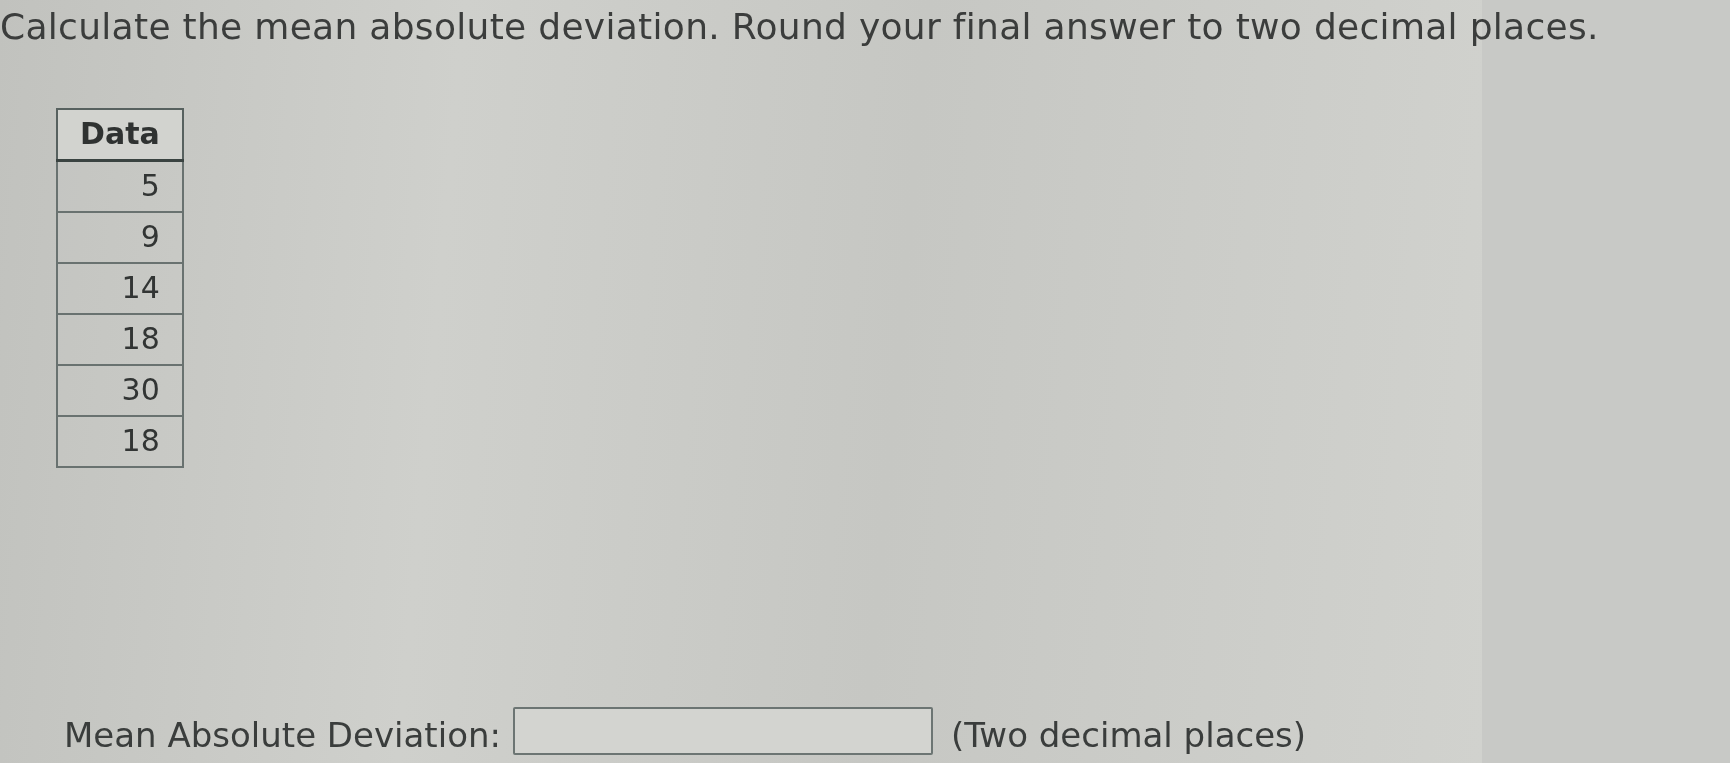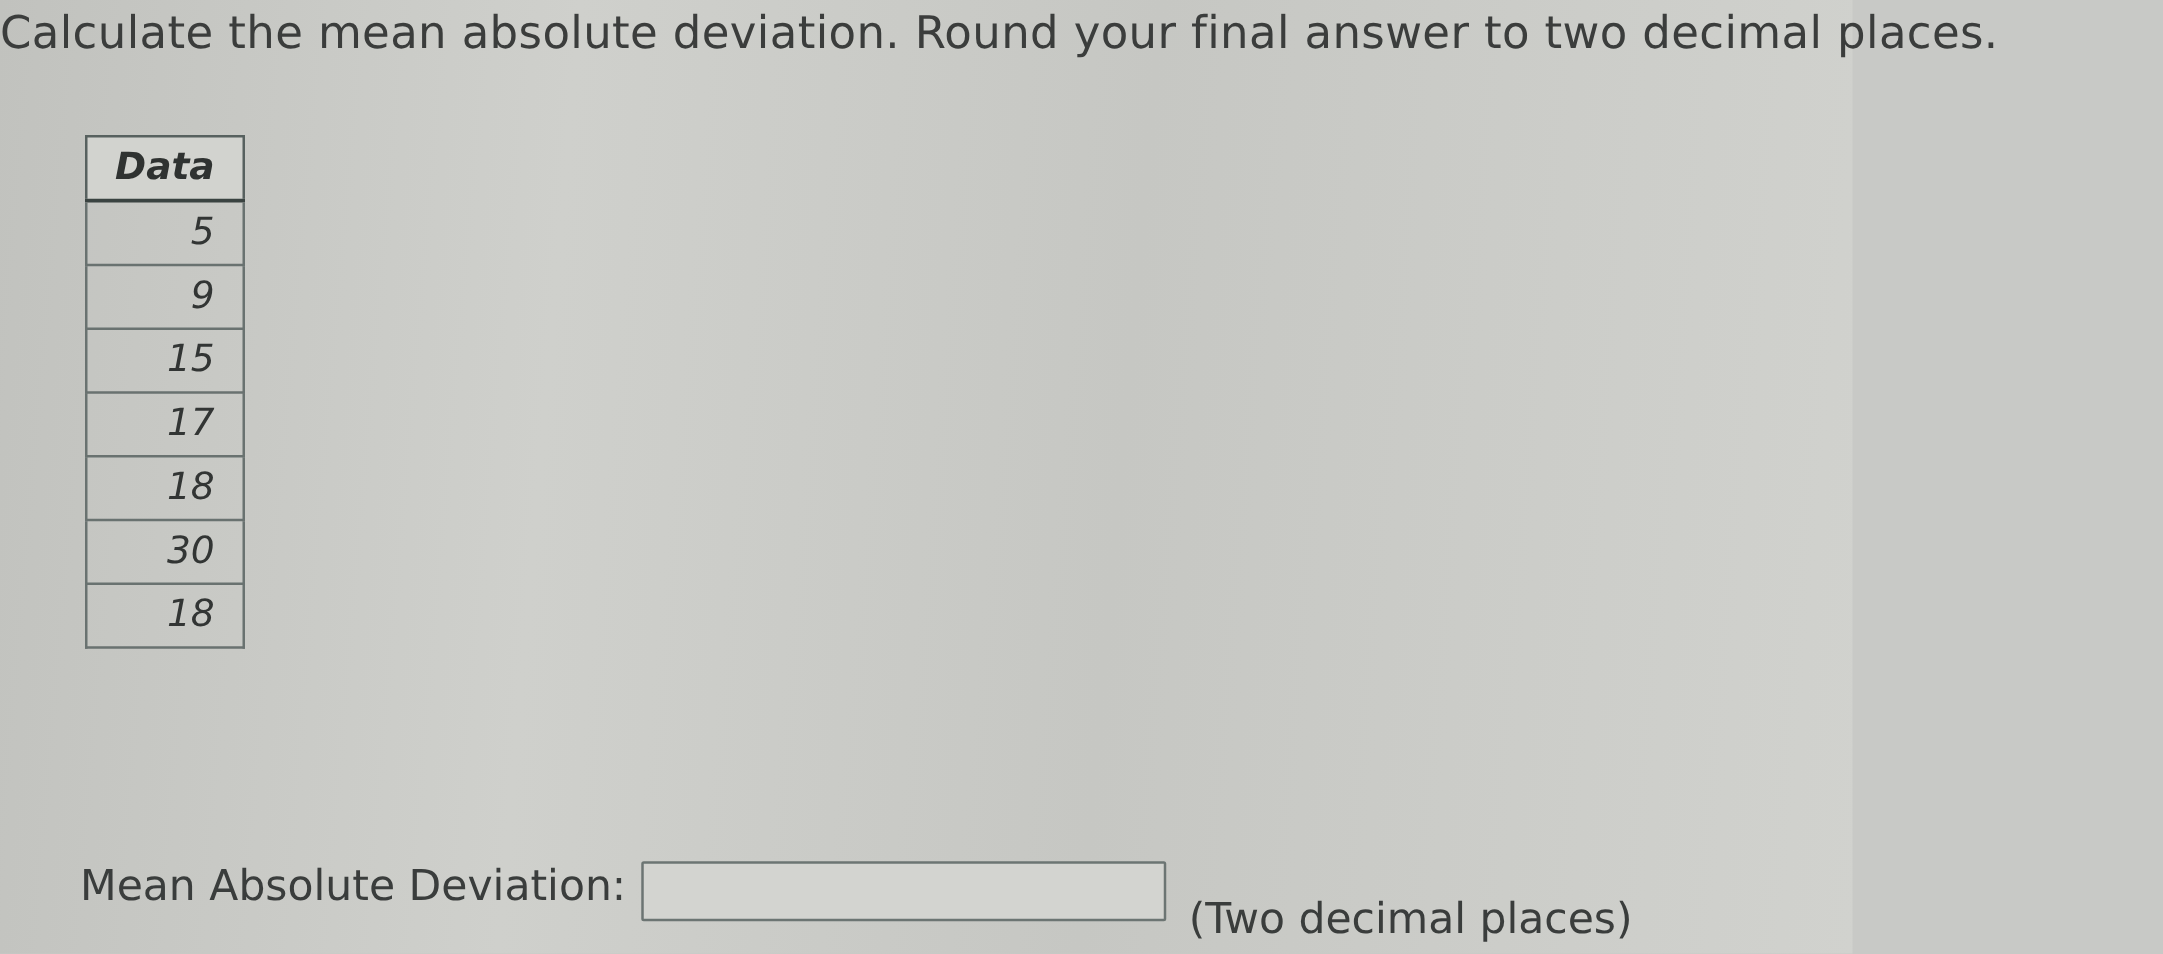--- a/index.html
+++ b/index.html
@@ -25,23 +25,22 @@
     left: 0px;
     right: 10px;
     font-size: 36px;
     color: #3b3d3c;
     letter-spacing: 0.3px;
     white-space: nowrap;
   }
   .data-table {
     position: absolute;
     top: 108px;
-    left: 68px;
+    left: 56px;
     border-collapse: collapse;
-    font-style: italic;
   }
   .data-table th {
     border: 2px solid #57615f;
     border-bottom: 3px solid #3a4341;
     background: #d2d3cf;
     font-weight: bold;
     font-size: 30px;
     padding: 6px 22px 8px 22px;
     text-align: center;
     color: #2f3231;
@@ -53,21 +52,21 @@
     text-align: right;
     color: #323534;
     background: rgba(255,255,255,0.03);
     min-width: 62px;
   }
   .answer-row {
     position: absolute;
     left: 64px;
     bottom: 8px;
     display: flex;
-    align-items: flex-start;
+    align-items: flex-end;
     font-size: 34px;
     color: #3a3d3c;
   }
   .answer-label {
     margin-right: 12px;
     white-space: nowrap;
   }
   .answer-box {
     width: 420px;
     height: 48px;
@@ -101,24 +100,21 @@
       </tr>
     </thead>
     <tbody>
       <tr>
           <td>5</td>
         </tr>
       <tr>
           <td>9</td>
         </tr>
       <tr>
-          <td>15</td>
-        </tr>
-      <tr>
-          <td>17</td>
+          <td>14</td>
         </tr>
       <tr>
           <td>18</td>
         </tr>
       <tr>
           <td>30</td>
         </tr>
       <tr>
           <td>18</td>
         </tr>

